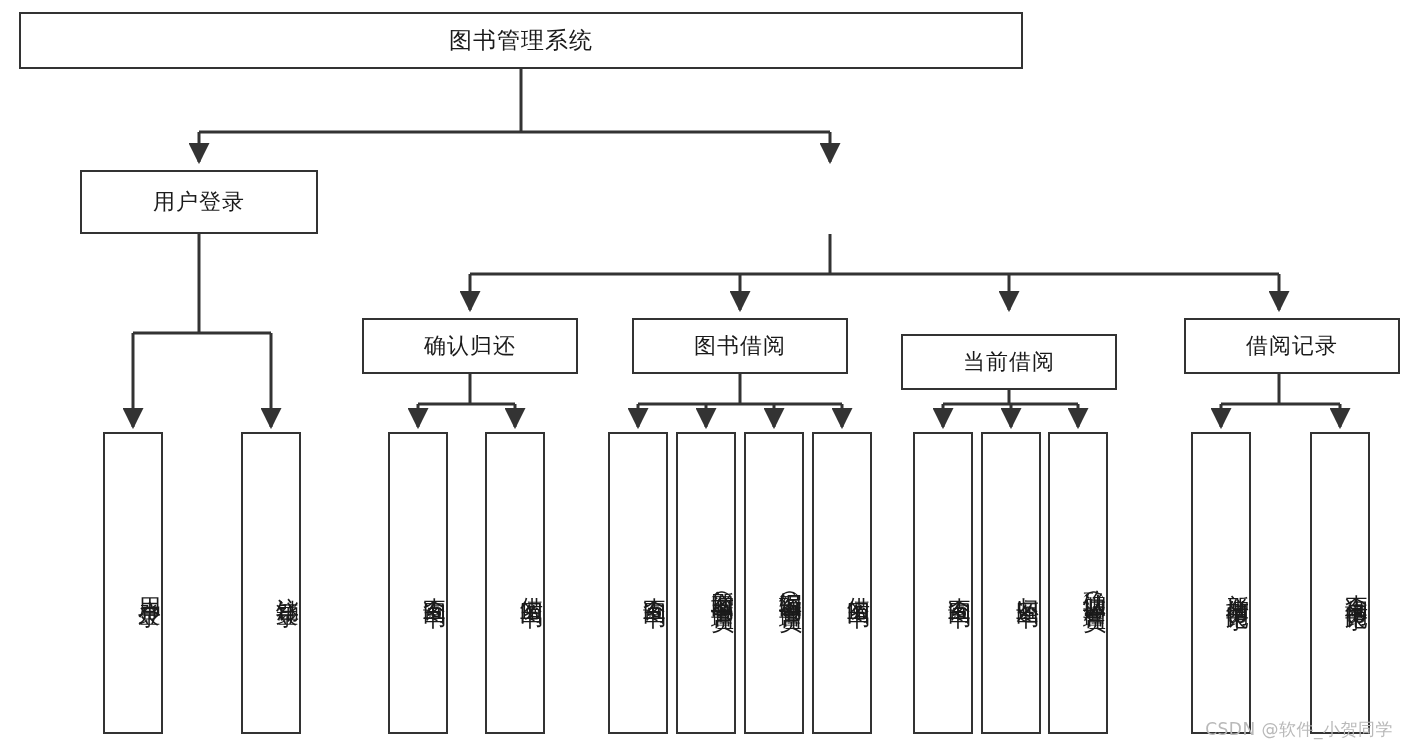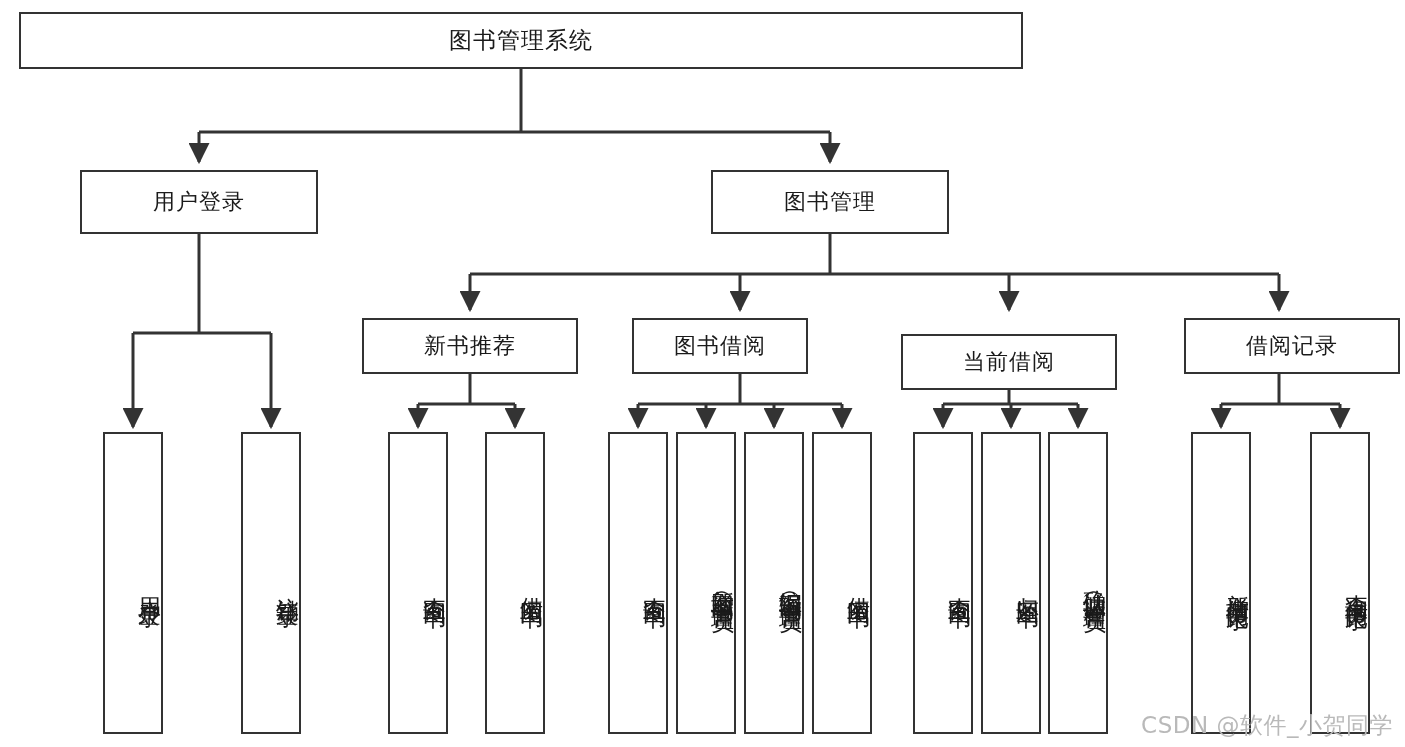--- a/index.html
+++ b/index.html
@@ -51,21 +51,21 @@
     line-height: 1;
     padding-top: 4px;
     align-items: flex-start;
     justify-content: center;
     white-space: nowrap;
   }
   .watermark {
     position: absolute;
     right: 12px;
     bottom: 6px;
-    font-size: 23px;
+    font-size: 17px;
     color: #b9b9b9;
     white-space: nowrap;
     letter-spacing: 0.5px;
   }
 </style>
 </head>
 <body>
 
 <div id="diagram-root">
 
@@ -116,24 +116,23 @@
       <path d="M 1279 374 L 1279 404"></path>
       <path d="M 1221 404 L 1340 404"></path>
       <path d="M 1221 404 L 1221 427" marker-end="url(#arrow)"></path>
       <path d="M 1340 404 L 1340 427" marker-end="url(#arrow)"></path>
     </g>
   </svg>
 
   <div class="node node-h node-root" style="left:19px; top:12px; width:1004px; height:57px;">图书管理系统</div>
 
   <div class="node node-h" style="left:80px; top:170px; width:238px; height:64px;">用户登录</div>
-  <div class="node node-h" style="left:711px; top:170px; width:238px; height:64px;">图书管理</div>
 
-  <div class="node node-h" style="left:362px; top:318px; width:216px; height:56px;">新书推荐</div>
-  <div class="node node-h" style="left:632px; top:318px; width:176px; height:56px;">图书借阅</div>
+  <div class="node node-h" style="left:362px; top:318px; width:216px; height:56px;">确认归还</div>
+  <div class="node node-h" style="left:632px; top:318px; width:216px; height:56px;">图书借阅</div>
   <div class="node node-h" style="left:901px; top:334px; width:216px; height:56px;">当前借阅</div>
   <div class="node node-h" style="left:1171px; top:318px; width:216px; height:56px;margin-left:13px;">借阅记录</div>
 
   <div class="node node-v" style="left:103px; top:432px; width:60px; height:302px;">用户登录</div>
   <div class="node node-v" style="left:241px; top:432px; width:60px; height:302px;">注销登录</div>
 
   <div class="node node-v" style="left:388px; top:432px; width:60px; height:302px;">查询图书</div>
   <div class="node node-v" style="left:485px; top:432px; width:60px; height:302px;">借阅图书</div>
 
   <div class="node node-v" style="left:608px; top:432px; width:60px; height:302px;">查询图书</div>

